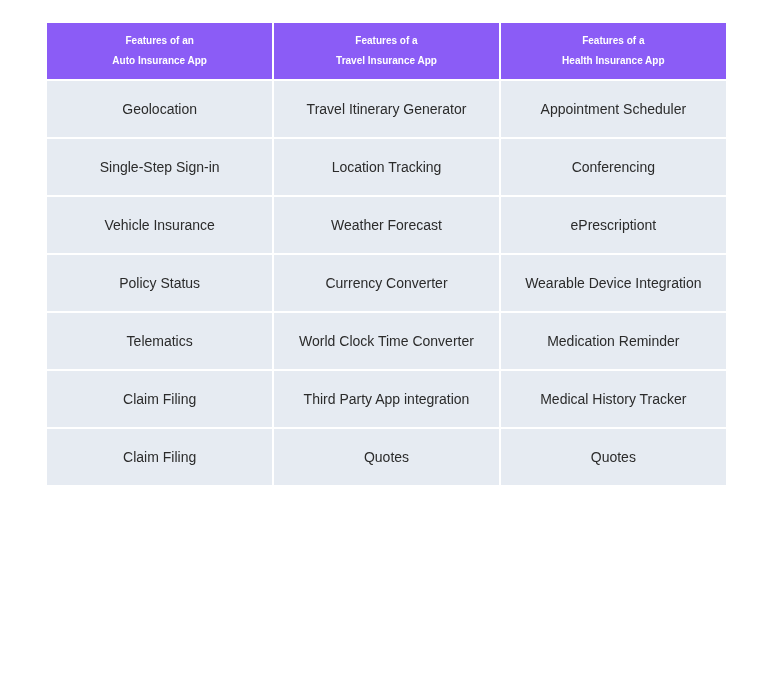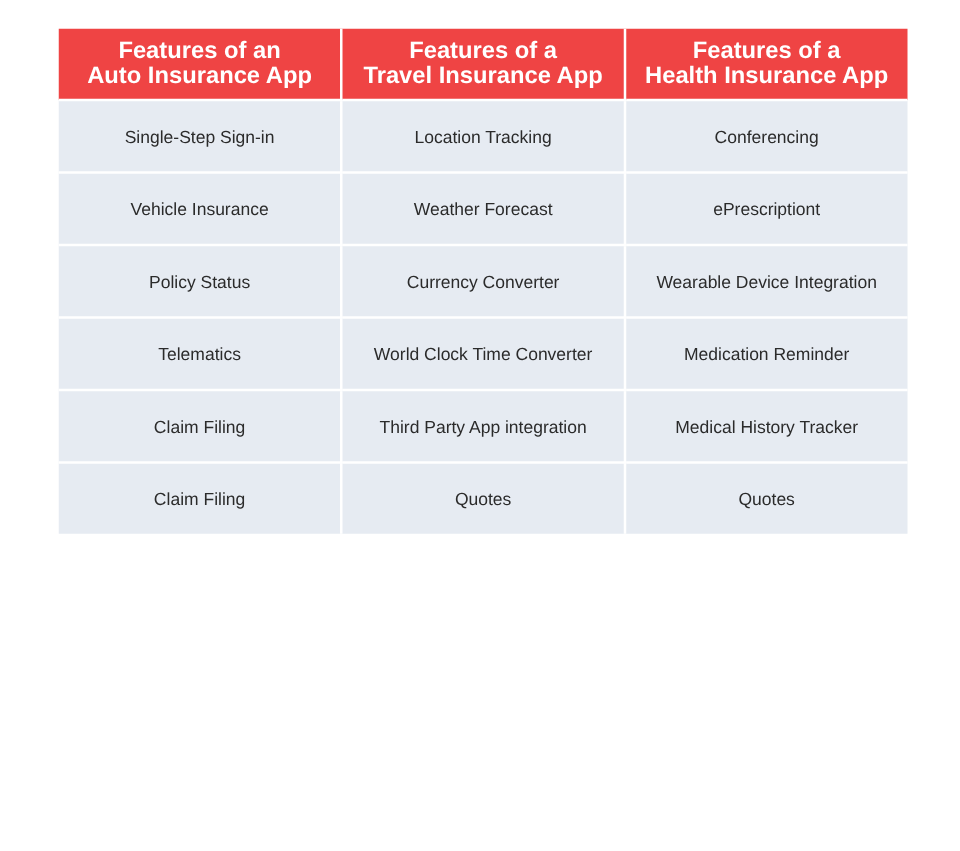--- a/index.html
+++ b/index.html
@@ -3,21 +3,21 @@
 <meta charset="utf-8">
 <style>
   html, body { margin:0; padding:0; background:#ffffff; }
   body { width:768px; height:681px; position:relative; font-family:"Liberation Sans", sans-serif; }
   .tbl { position:absolute; left:47px; top:23px; width:679px; border-collapse:collapse; table-layout:fixed; }
   .tbl th, .tbl td { border:2px solid #ffffff; text-align:center; vertical-align:middle; padding:0 6px; }
   .tbl tr:first-child th { border-top:none; }
   .tbl th:first-child, .tbl td:first-child { border-left:none; }
   .tbl th:last-child, .tbl td:last-child { border-right:none; }
   .tbl tr:last-child td { border-bottom:none; }
-  .tbl th { background:#ef4444; color:#ffffff; font-weight:bold; font-size:19px; line-height:20px; height:56px; }
+  .tbl th { background:#8b5cf6; color:#ffffff; font-weight:bold; font-size:10px; line-height:20px; height:56px; }
   .tbl td { background:#e6ebf2; color:#2b2b2b; font-size:14px; line-height:21px; height:56px; }
   .tbl col { width:226px; }
   .line { display:block; }
 </style>
 </head>
 <body>
 
 <table class="tbl">
   <colgroup>
       <col>
@@ -34,20 +34,31 @@
           <span class="line">Features of a</span>
           <span class="line">Travel Insurance App</span>
         </th>
         <th>
           <span class="line">Features of a</span>
           <span class="line">Health Insurance App</span>
         </th>
       </tr>
   </thead>
   <tbody id="tbody">
+      <tr>
+        <td>
+          <span class="line">Geolocation</span>
+        </td>
+        <td>
+          <span class="line">Travel Itinerary Generator</span>
+        </td>
+        <td>
+          <span class="line">Appointment Scheduler</span>
+        </td>
+      </tr>
       <tr>
         <td>
           <span class="line">Single-Step Sign-in</span>
         </td>
         <td>
           <span class="line">Location Tracking</span>
         </td>
         <td>
           <span class="line">Conferencing</span>
         </td>

